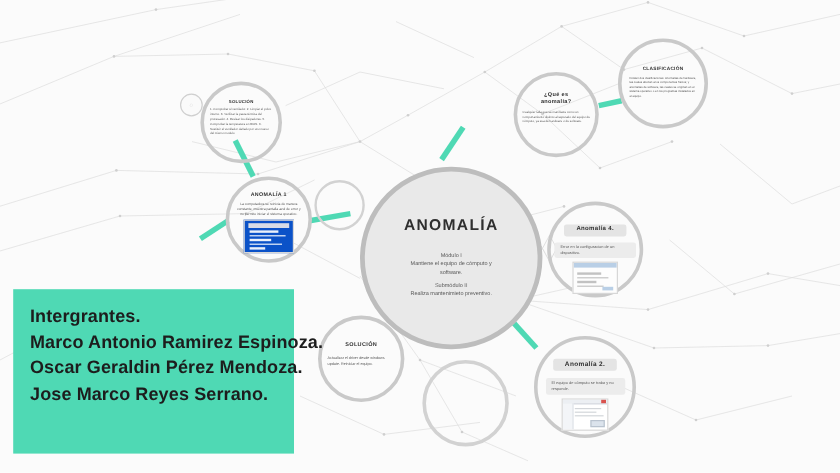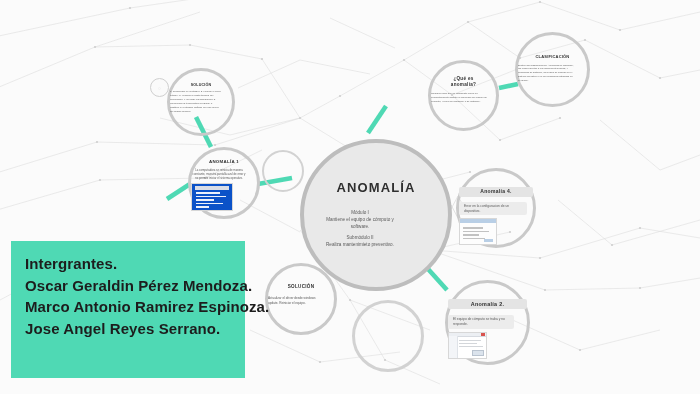--- a/index.html
+++ b/index.html
@@ -35,20 +35,21 @@
     pointer-events: none;
   }
 
   
   .node {
     position: absolute;
     border-radius: 50%;
     box-sizing: border-box;
     display: flex;
     flex-direction: column;
+    align-items: center;
     text-align: center;
   }
   .node.ring {
     border: 3px solid #c9c9c9;
     background: transparent;
   }
   .node.fill {
     border: 4px solid #bdbdbd;
     background: #e9e9e9;
   }
@@ -452,18 +453,18 @@
     </div>
   </div>
 
   <div class="node ring" id="node-sol">
     <div class="node-title">SOLUCIÓN</div>
     <div class="node-body">Actualizar el driver desde windows update. Reiniciar el equipo.</div>
   </div>
 
   <div id="info-card">
     <div class="line">Intergrantes.</div>
+    <div class="line">Marco Antonio Ramirez Espinoza.</div>
     <div class="line">Oscar Geraldin Pérez Mendoza.</div>
-    <div class="line">Marco Antonio Ramirez Espinoza.</div>
-    <div class="line">Jose Angel Reyes Serrano.</div>
+    <div class="line">Jose Marco Reyes Serrano.</div>
   </div>
 
 </div>
 
 </body></html>

